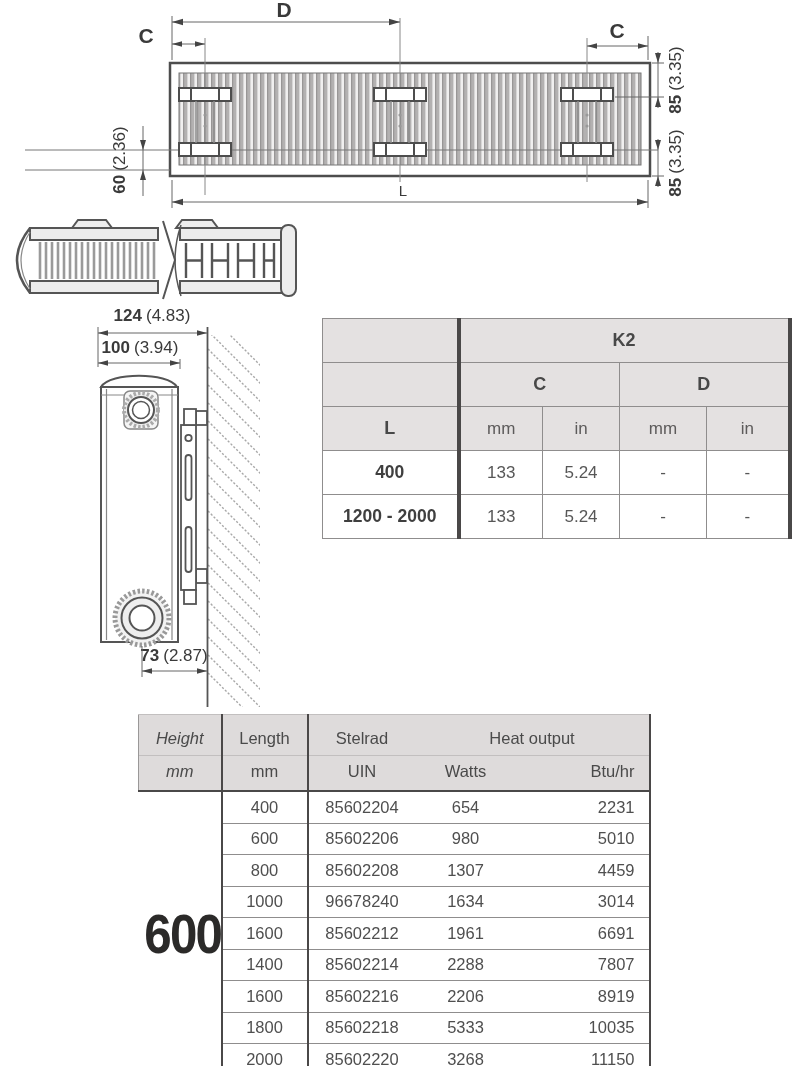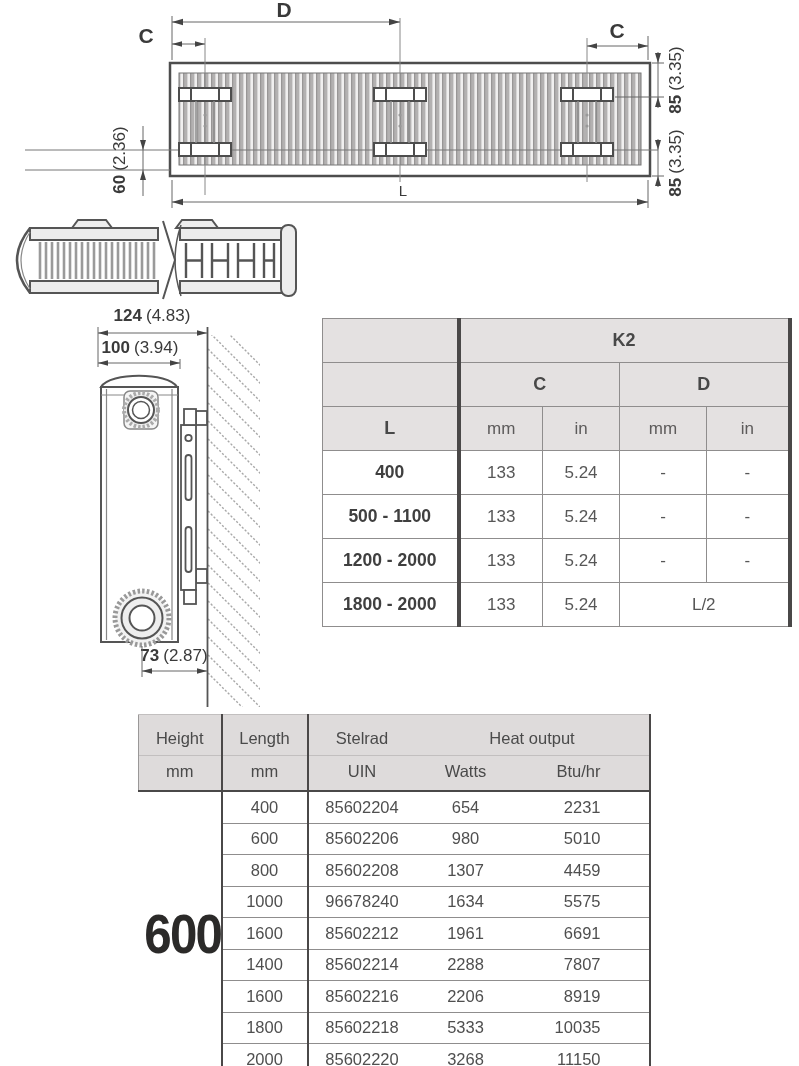--- a/index.html
+++ b/index.html
@@ -34,28 +34,28 @@
     border-collapse:collapse;table-layout:fixed;
     color:#4a4a4a;font-size:16.5px;
   }
   .out-table td{padding:0;vertical-align:middle;}
   .out-table thead td{
     background:#dedbdb;text-align:center;line-height:1.25;
     border-top:1px solid #c2bfbf;color:#4a4a4a;
   }
   .out-table thead tr:first-child td{height:34px;padding-top:6px;}
   .out-table thead tr:last-child td{height:30px;border-bottom:2.5px solid #4a4848;padding-bottom:4px;}
-  .out-table thead td.first{border-left:1.5px solid #9a9898;}
+  .out-table thead td.first{border-left:1.5px solid #9a9898;font-style:italic;}
   .out-table td.vline{border-right:2.5px solid #4a4848;}
   .out-table tbody td{
     height:30.5px;text-align:center;background:#fff;
     border-bottom:1.5px solid #8f8d8d;color:#4f4f4f;
   }
   .out-table tbody tr:last-child td{border-bottom:2.5px solid #4a4848;}
-  .out-table td.btu, .out-table thead td.btu{text-align:right;padding-right:48px;}
+  .out-table td.btu, .out-table thead td.btu{text-align:right;padding-right:14px;}
   .out-table td.height-cell{
     border-bottom:2.5px solid #4a4848;border-left:none;background:#fff;
     text-align:center;vertical-align:middle;
   }
   .height-big{
     display:inline-block;font-size:56px;font-weight:bold;color:#2b2a29;
     letter-spacing:-2px;transform:scaleX(0.88);
   }
 </style>
 </head>
@@ -361,38 +361,25 @@
     <td class="unit edgeR">in</td>
   </tr>
   <tr>
     <td class="lcol thickR">400</td>
     <td>133</td>
     <td>5.24</td>
     <td>-</td>
     <td class="edgeR">-</td>
   </tr>
   <tr>
-    <td class="lcol thickR">500 - 1100</td>
-    <td>133</td>
-    <td>5.24</td>
-    <td>-</td>
-    <td class="edgeR">-</td>
-  </tr>
-  <tr>
     <td class="lcol thickR">1200 - 2000</td>
     <td>133</td>
     <td>5.24</td>
     <td>-</td>
     <td class="edgeR">-</td>
-  </tr>
-  <tr>
-    <td class="lcol thickR">1800 - 2000</td>
-    <td>133</td>
-    <td>5.24</td>
-    <td colspan="2" class="edgeR">L/2</td>
   </tr>
   </tbody>
 </table>
 
 <table class="out-table">
   <colgroup>
     <col style="width:83px">
       <col style="width:86px">
       <col style="width:108px">
       <col style="width:100px">
@@ -430,21 +417,21 @@
     <tr>
       <td class="vline">800</td>
       <td>85602208</td>
       <td>1307</td>
       <td class="btu vline">4459</td>
     </tr>
     <tr>
       <td class="vline">1000</td>
       <td>96678240</td>
       <td>1634</td>
-      <td class="btu vline">5575</td>
+      <td class="btu vline">3014</td>
     </tr>
     <tr>
       <td class="vline">1600</td>
       <td>85602212</td>
       <td>1961</td>
       <td class="btu vline">6691</td>
     </tr>
     <tr>
       <td class="vline">1400</td>
       <td>85602214</td>

